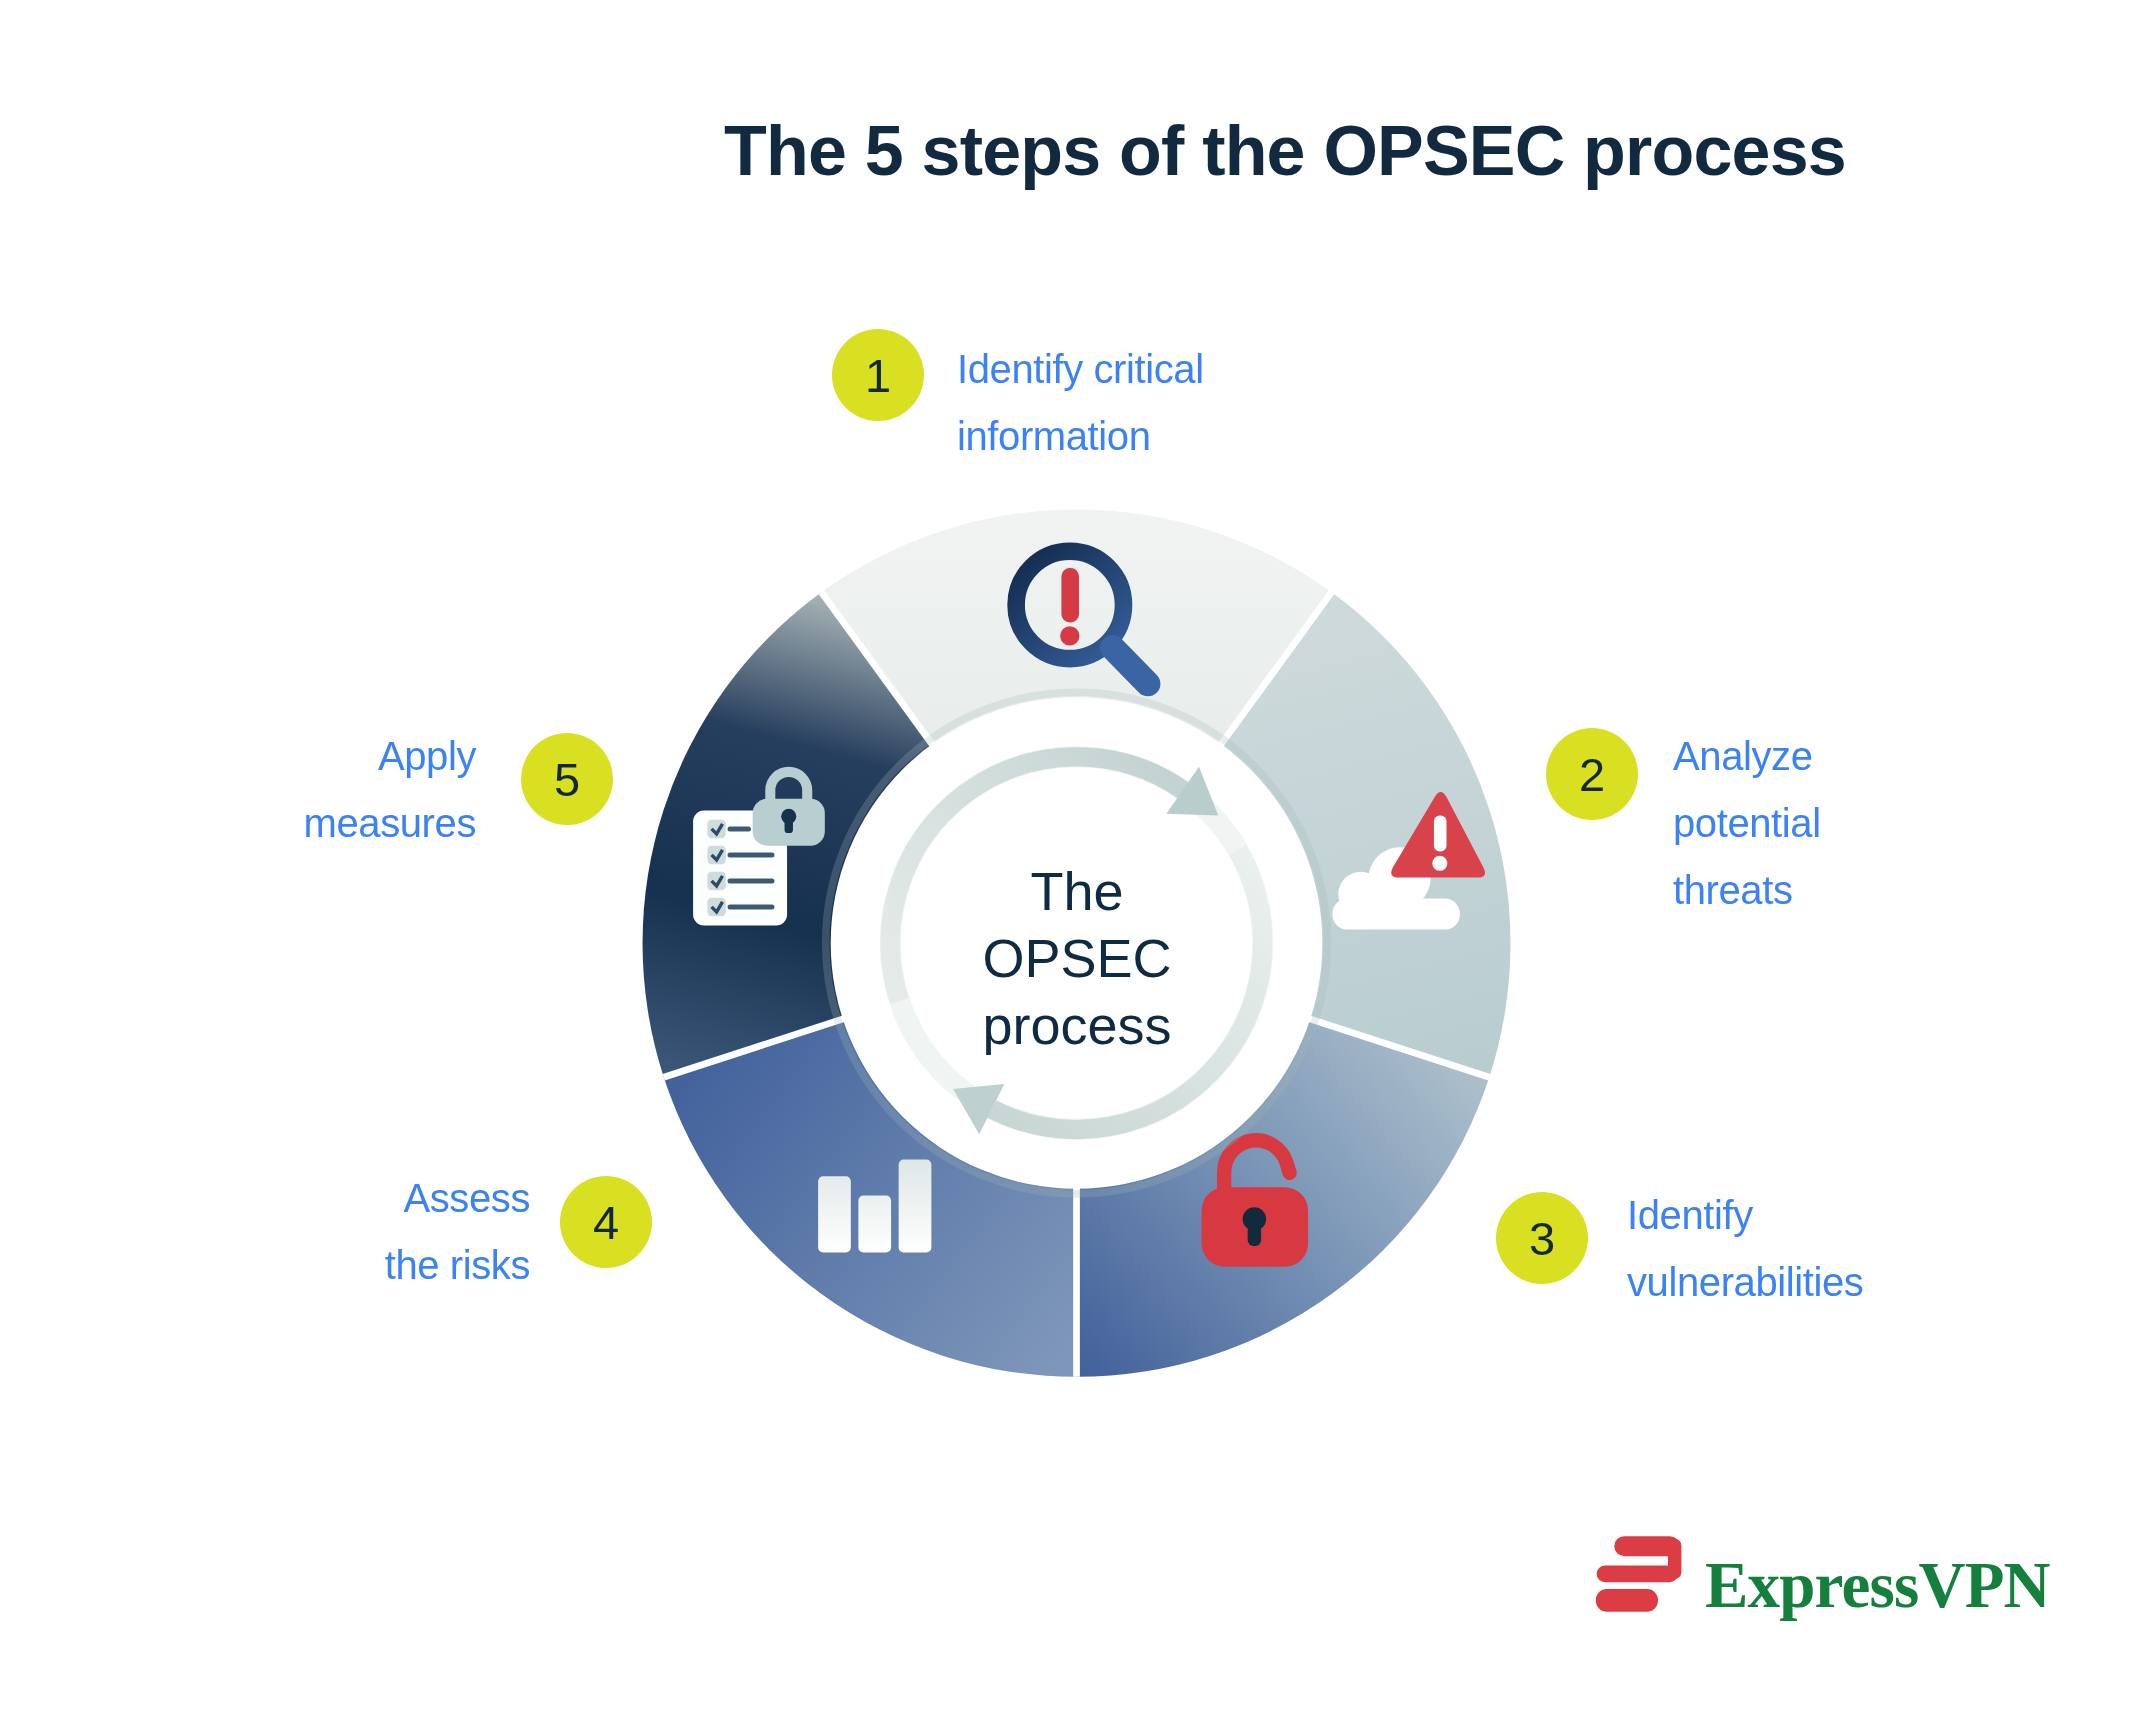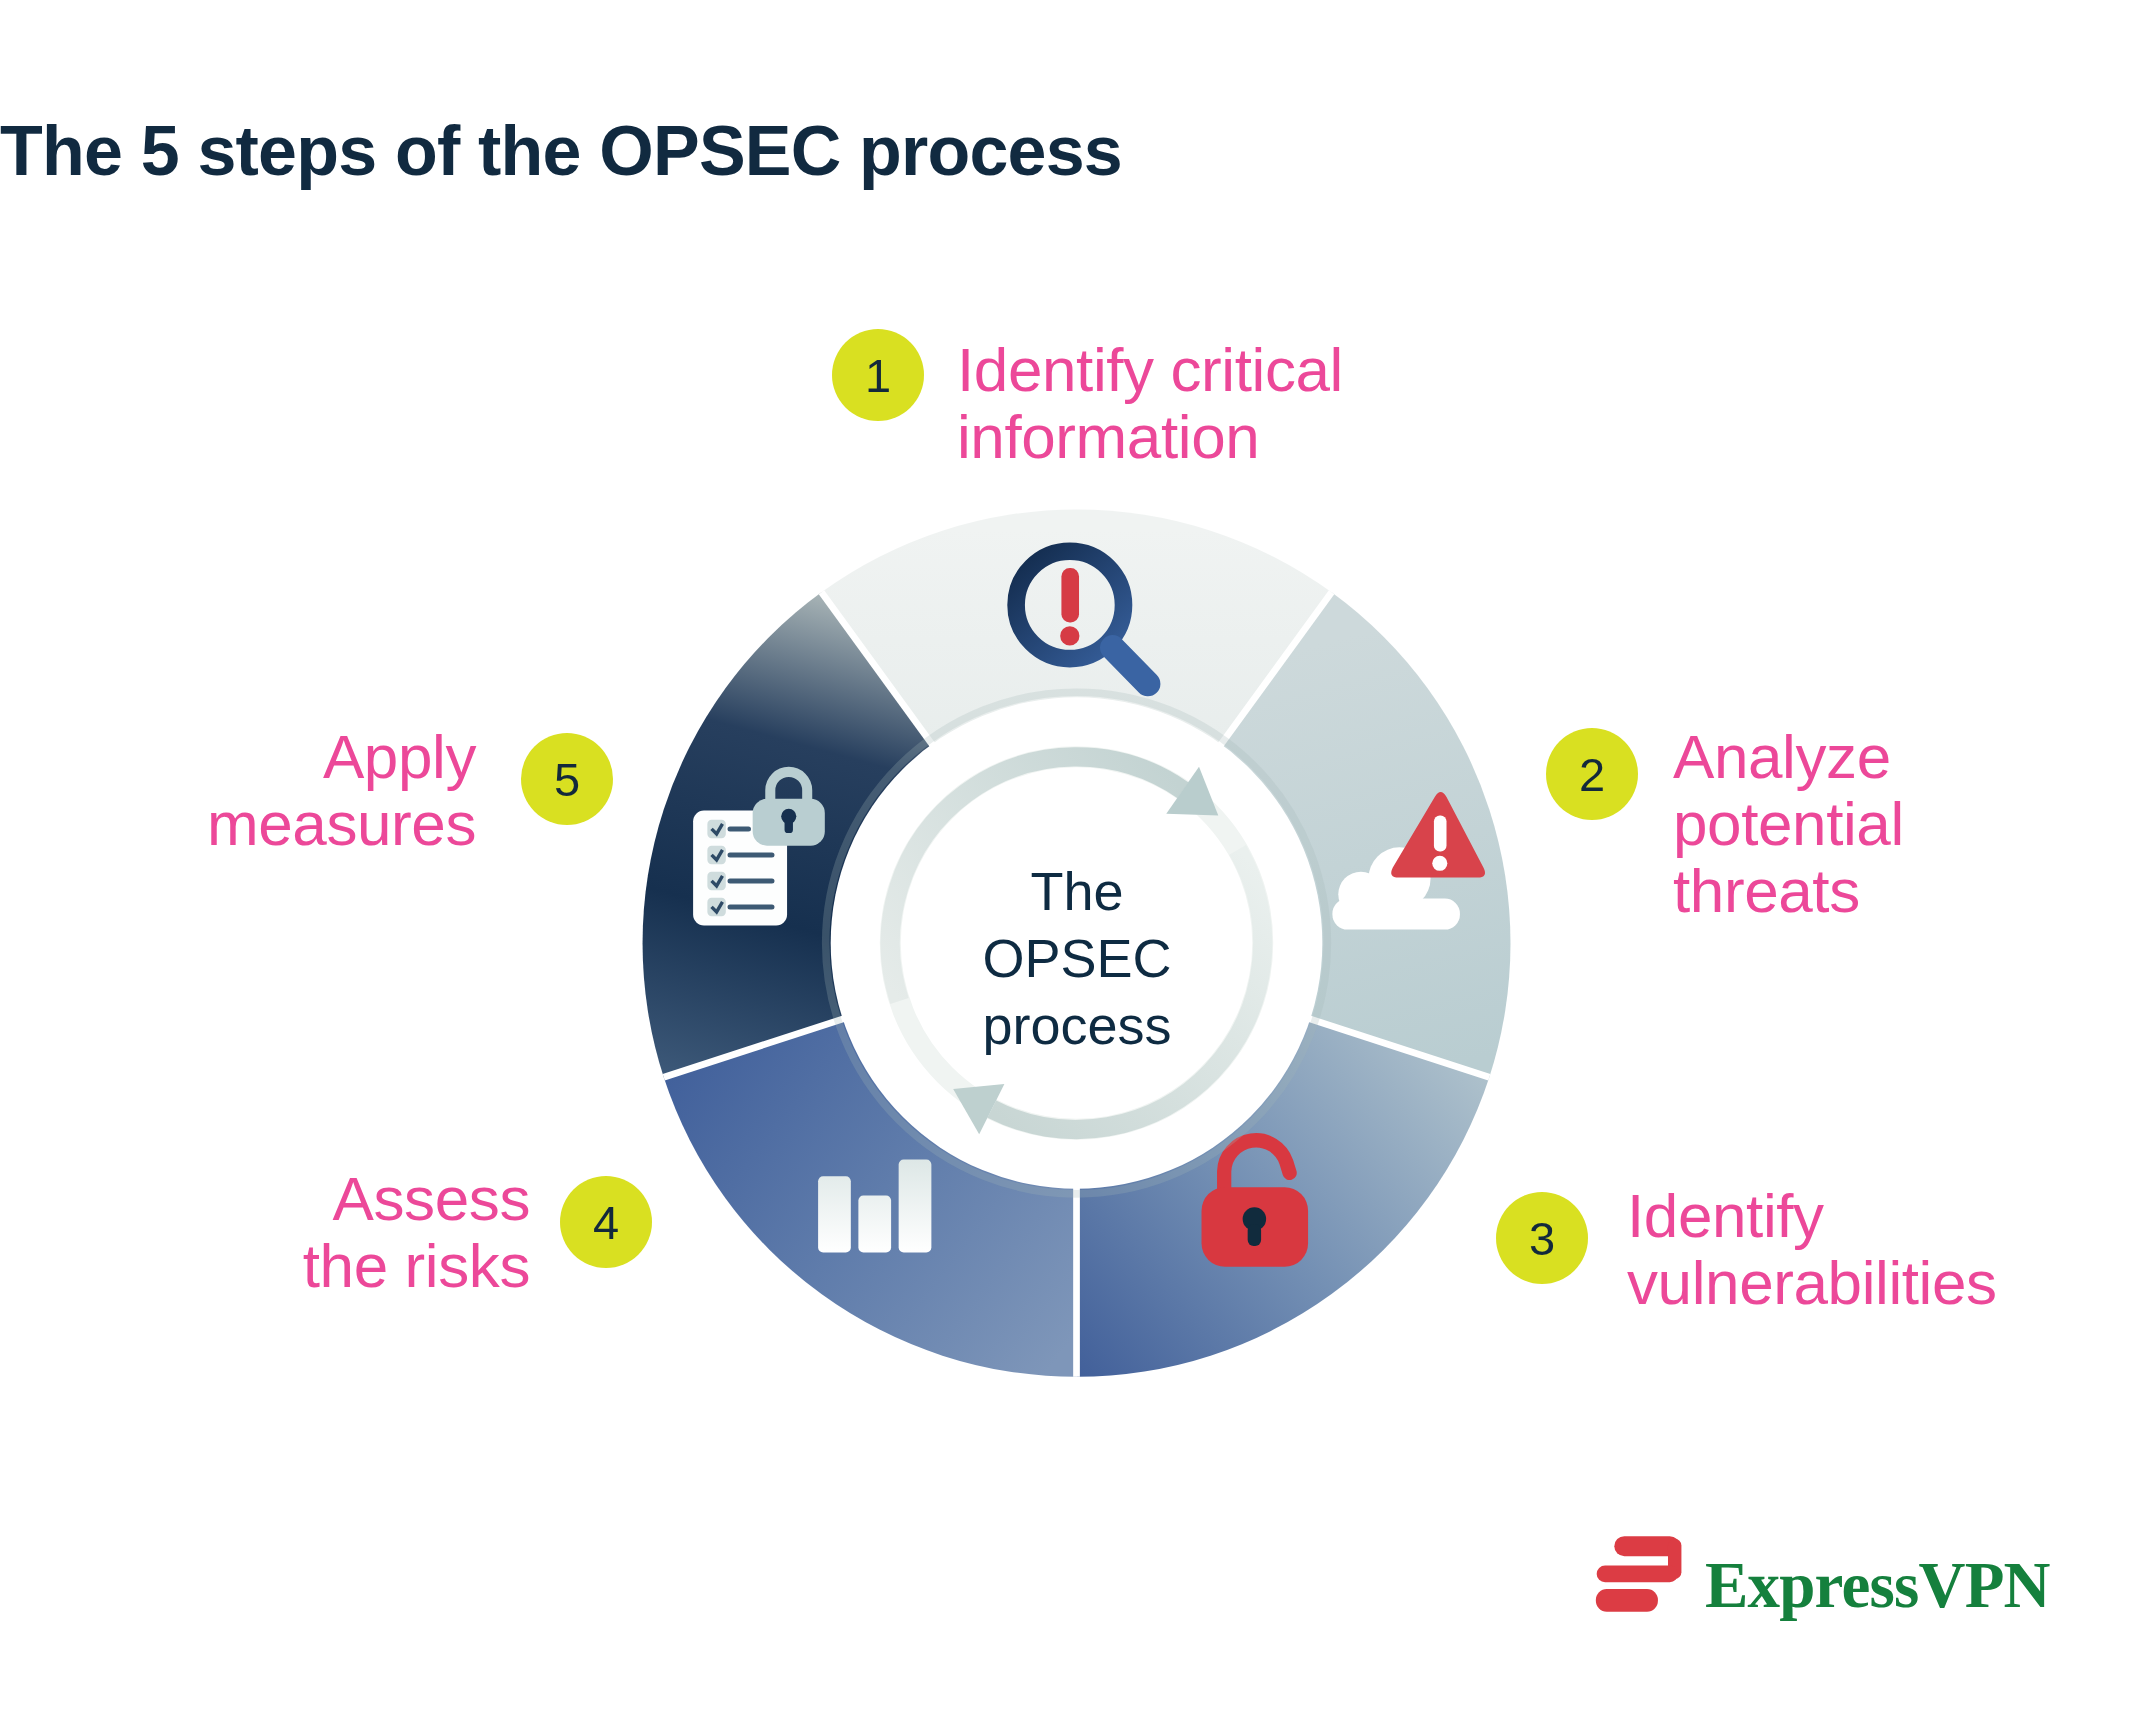--- a/index.html
+++ b/index.html
@@ -1,21 +1,21 @@
 <!DOCTYPE html>
 <html style="font-size:13.4px"><head>
 <meta charset="utf-8">
 <style>
   html,body{margin:0;padding:0;background:#ffffff;}
   body{width:2148px;height:1709px;position:relative;overflow:hidden;
        font-family:"Liberation Sans",sans-serif;color:#112a40;}
   .abs{position:absolute;}
-  #title{left:0;top:111px;width:1846px;text-align:left;
+  #title{left:0;top:111px;width:1846px;text-align:right;
          font-size:70px;font-weight:bold;letter-spacing:-0.8px;color:#112a40;}
-  .step-label{font-size:62px;line-height:67px;letter-spacing:-0.4px;color:#ec4899;font-weight:500;}
+  .step-label{font-size:40px;line-height:67px;letter-spacing:-0.4px;color:#3b82f6;font-weight:500;}
   .step-label span{display:block;}
   .align-right{text-align:right;}
   .badge{width:92px;height:92px;border-radius:50%;background:#d9e021;
          display:flex;align-items:center;justify-content:center;
          font-size:47px;color:#13293b;font-weight:500;}
   #center-label{left:1077px;top:958px;transform:translate(-50%,-50%);
                 text-align:center;font-size:54px;line-height:67px;color:#0e2b42;font-weight:500;}
   #center-label span{display:block;}
   #brand-text{left:1705px;top:1551px;font-family:"Liberation Serif",serif;
               font-weight:bold;font-size:65px;line-height:69px;letter-spacing:-0.8px;color:#15803d;}

